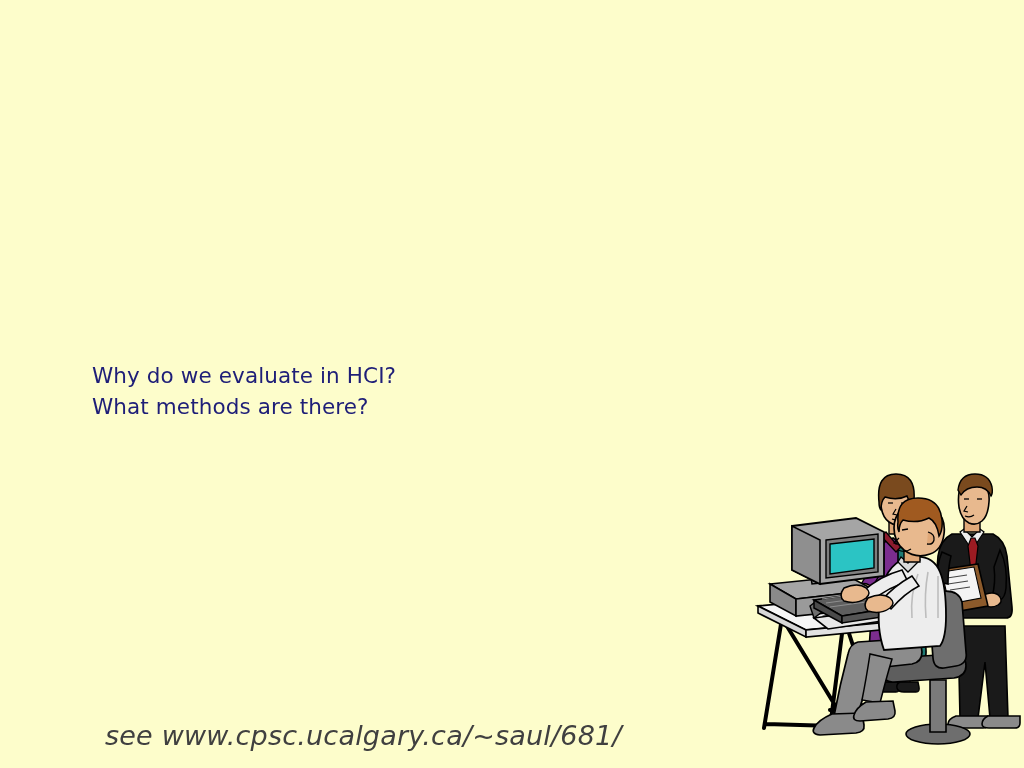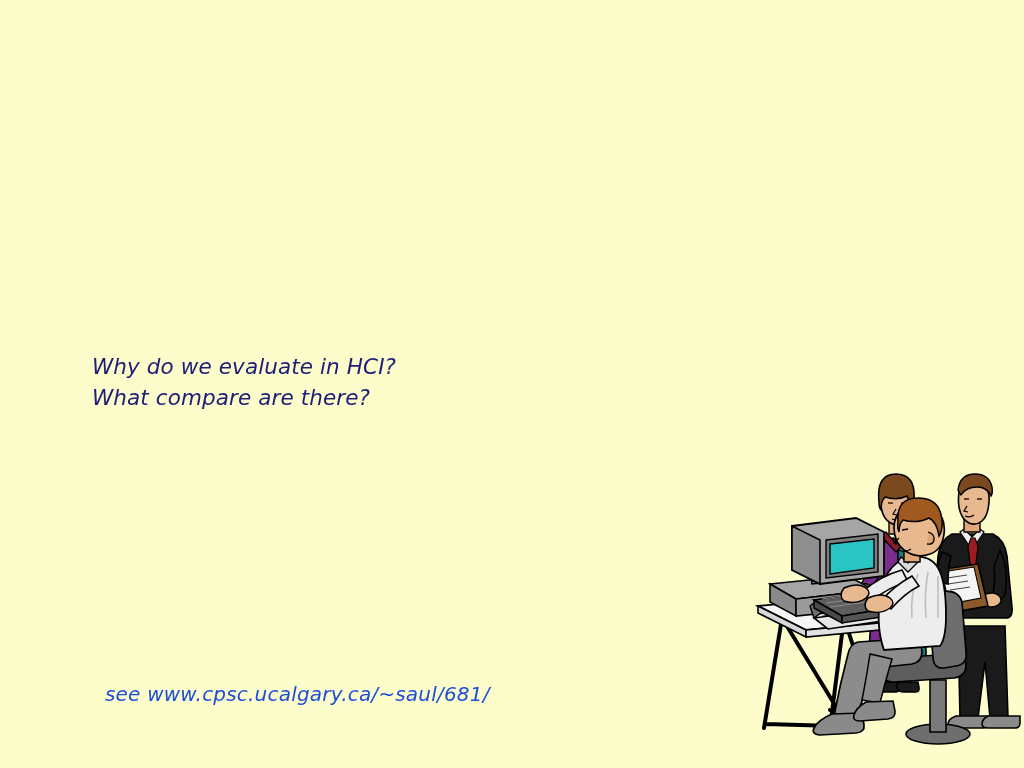--- a/index.html
+++ b/index.html
@@ -28,40 +28,39 @@
     font-size: 45px;
     font-weight: bold;
     color: #151578;
     letter-spacing: -0.4px;
     white-space: nowrap;
     line-height: 1.05;
   }
   #body-list {
     position: absolute;
     left: 92px;
-    top: 352px;
+    top: 361px;
     width: 620px;
-    font-style: italic;
   }
   #body-list .body-line {
     font-family: "DejaVu Sans", "Liberation Sans", sans-serif;
     font-size: 21.5px;
     color: #1E1E78;
     line-height: 30.5px;
     white-space: nowrap;
     letter-spacing: 0.1px;
   }
   #footer-note {
     position: absolute;
     left: 105px;
-    top: 682px;
-    font-family: "DejaVu Sans", "Liberation Sans", sans-serif;
-    font-size: 20px;
+    top: 720px;
+    font-family: "DejaVu Sans", "Liberation Sans", sans-serif;
+    font-size: 27px;
     font-style: italic;
-    color: #1d4ed8;
+    color: #404040;
     white-space: nowrap;
     letter-spacing: 0.2px;
   }
   #clipart {
     position: absolute;
     left: 752px;
     top: 466px;
     width: 272px;
     height: 292px;
   }
@@ -72,21 +71,21 @@
   }
 </style>
 </head>
 <body>
 
 <div id="slide">
 
 
   <div id="body-list">
     <div class="body-line">Why do we evaluate in HCI?</div>
-    <div class="body-line">What compare are there?</div>
+    <div class="body-line">What methods are there?</div>
   </div>
 
   <div id="footer-note">see www.cpsc.ucalgary.ca/~saul/681/</div>
 
   <div id="clipart">
     <svg viewBox="0 0 272 292" xmlns="http://www.w3.org/2000/svg">
 
       <g>
 
         <path d="M206 160 L253 160 L256 252 L238 252 L233 196 L226 252 L208 252 Z" fill="#1A1A1A" stroke="#000" stroke-width="1.6"></path>

